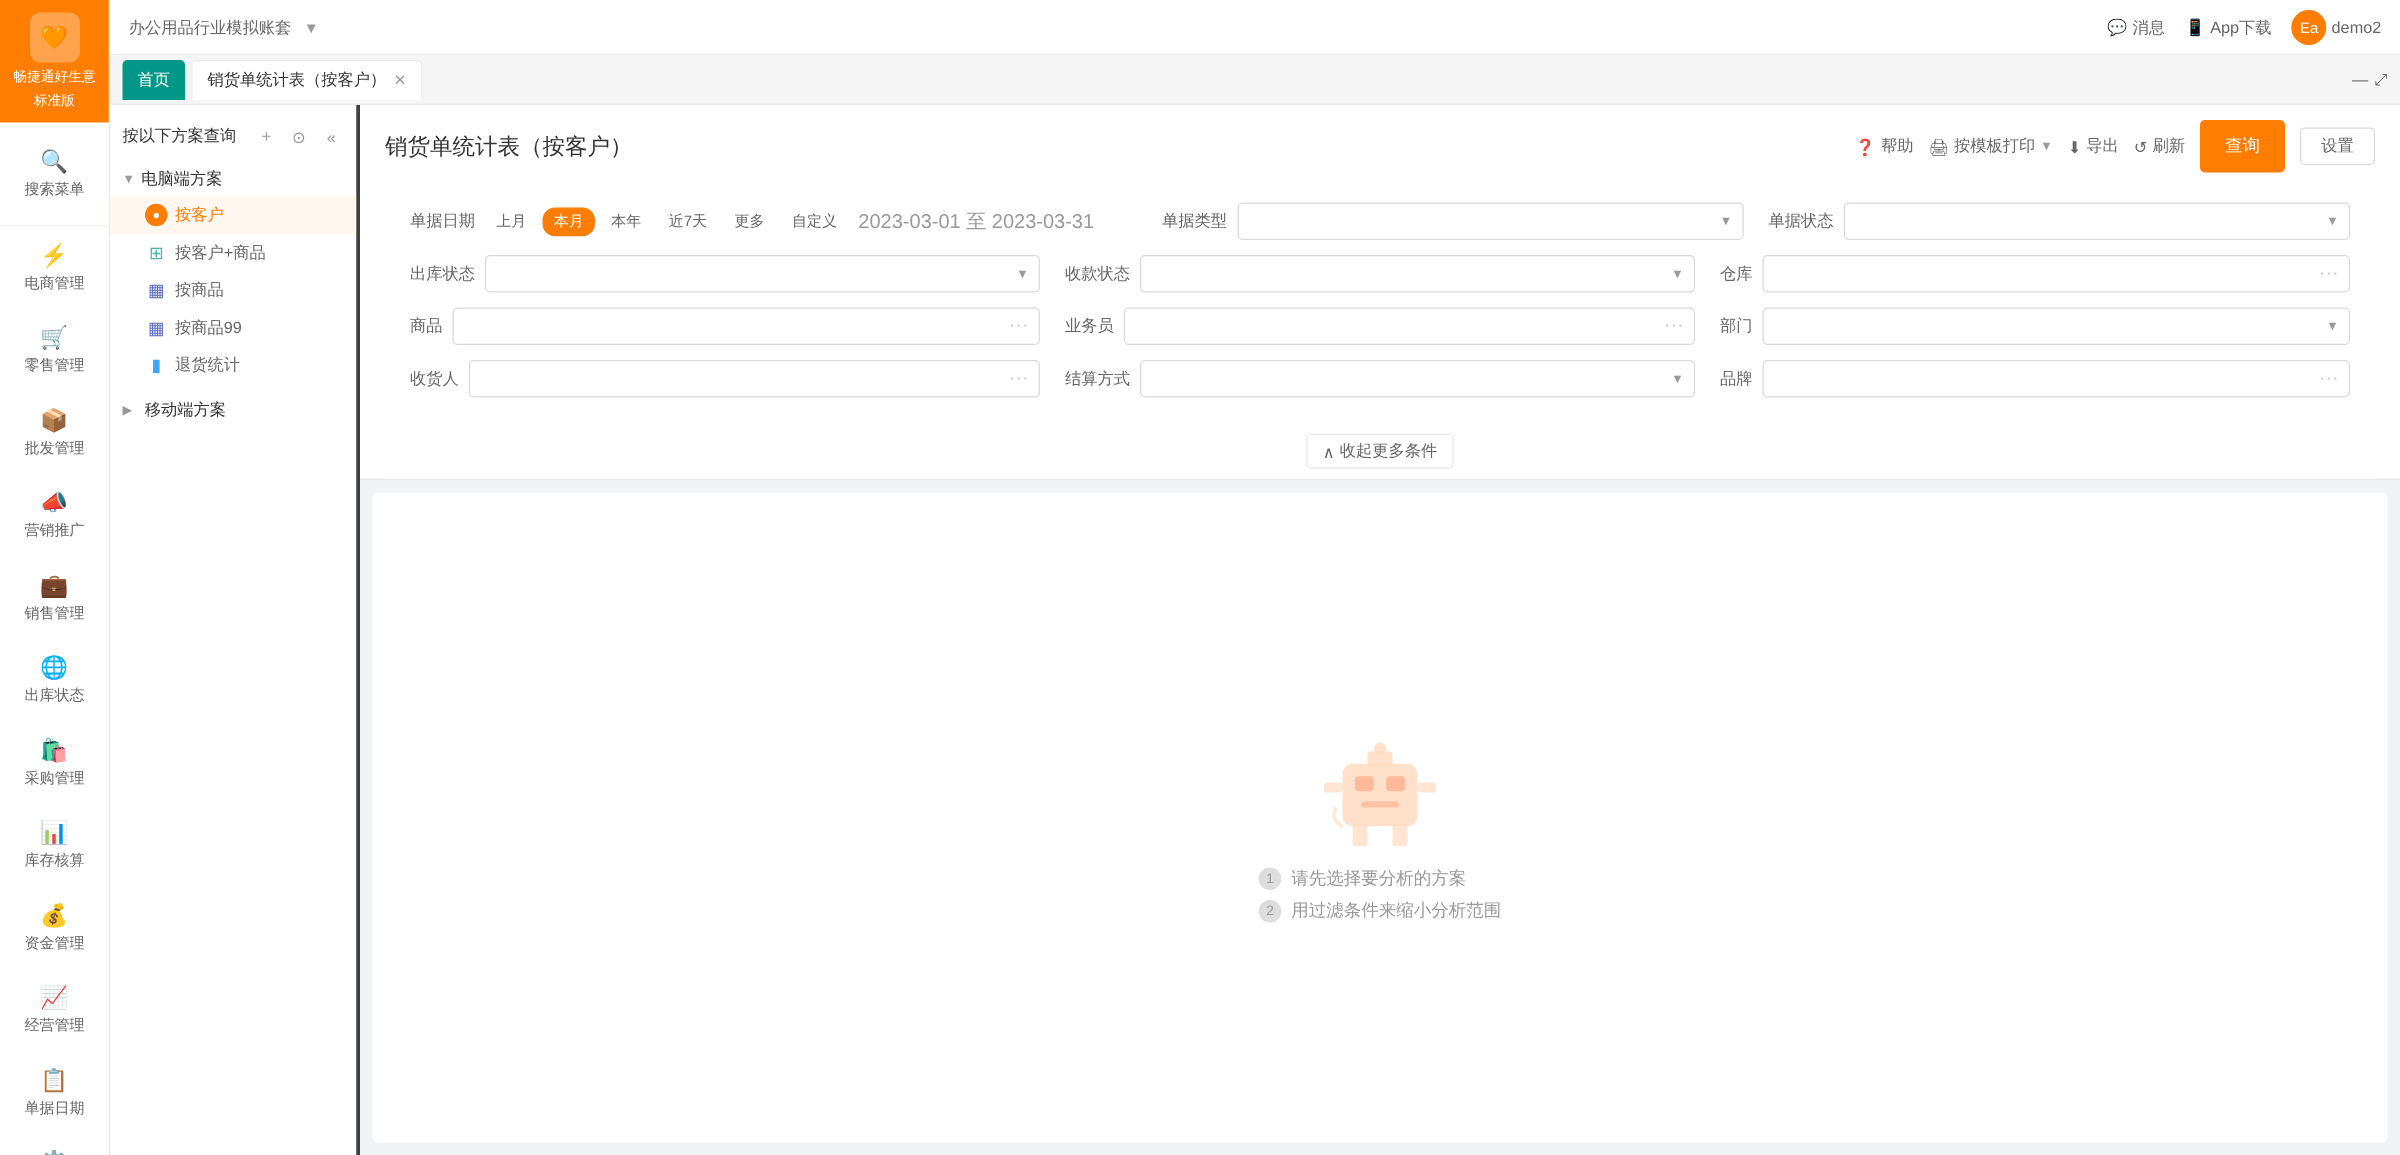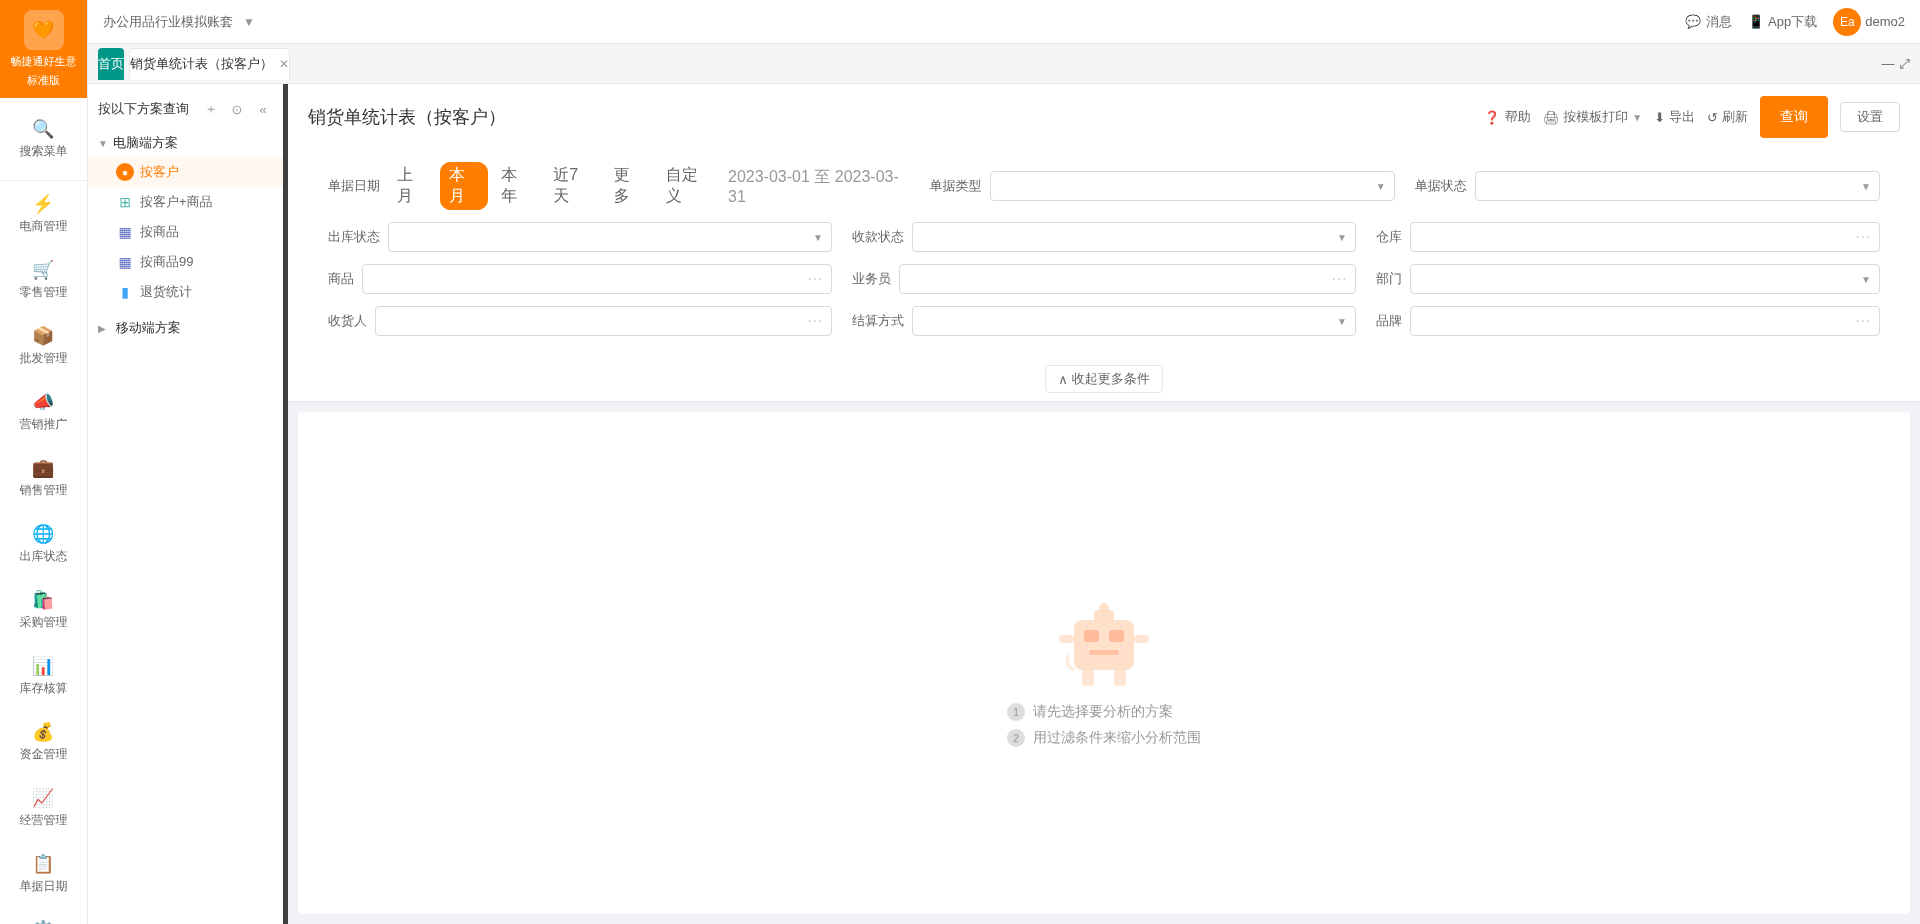--- a/index.html
+++ b/index.html
@@ -22,30 +22,30 @@
     .topbar { height: 44px; background: #fff; display: flex; align-items: center; padding: 0 15px; border-bottom: 1px solid #e8e8e8; justify-content: space-between; }
     .topbar-left { display: flex; align-items: center; gap: 10px; }
     .topbar-title { font-size: 13px; color: #666; }
     .topbar-arrow { color: #999; font-size: 12px; }
     .topbar-right { display: flex; align-items: center; gap: 16px; }
     .topbar-icon-btn { display: flex; align-items: center; gap: 4px; color: #666; cursor: pointer; font-size: 13px; }
     .user-avatar { width: 28px; height: 28px; border-radius: 50%; background: #ff7d00; color: #fff; display: flex; align-items: center; justify-content: center; font-size: 12px; }
 
     
     .tabbar { height: 40px; background: #f5f5f5; display: flex; align-items: center; padding: 0 10px; gap: 5px; border-bottom: 1px solid #e8e8e8; }
-    .tab { height: 32px; display: flex; align-items: center; padding: 0 0; cursor: pointer; font-size: 13px; border-radius: 4px 4px 0 0; color: #666; gap: 6px; }
+    .tab { height: 32px; display: flex; align-items: center; padding: 0 12px; cursor: pointer; font-size: 13px; border-radius: 4px 4px 0 0; color: #666; gap: 6px; }
     .tab.active { background: #fff; color: #333; border: 1px solid #e8e8e8; border-bottom: 1px solid #fff; margin-bottom: -1px; }
     .tab.home { background: #009688; color: #fff; }
     .tab-close { font-size: 12px; color: #999; cursor: pointer; }
 
     
     .page-content { flex: 1; display: flex; overflow: hidden; background: #f0f2f5; }
 
     
-    .scheme-panel { width: 200px; background: #fff; border-right: 5px solid #404040; overflow-y: auto; flex-shrink: 0; padding: 10px 0; }
+    .scheme-panel { width: 200px; background: #fff; border-right: 3px solid #404040; overflow-y: auto; flex-shrink: 0; padding: 10px 0; }
     .scheme-panel-header { display: flex; align-items: center; justify-content: space-between; padding: 5px 10px 8px; font-size: 13px; color: #333; }
     .scheme-panel-actions { display: flex; align-items: center; gap: 6px; }
     .scheme-action-btn { width: 20px; height: 20px; border-radius: 50%; display: flex; align-items: center; justify-content: center; cursor: pointer; font-size: 13px; color: #999; }
     .scheme-group { padding: 2px 0; }
     .scheme-group-header { display: flex; align-items: center; padding: 5px 10px; cursor: pointer; font-size: 13px; color: #333; }
     .scheme-group-arrow { font-size: 10px; margin-right: 5px; color: #999; }
     .scheme-item { display: flex; align-items: center; padding: 6px 10px 6px 28px; cursor: pointer; font-size: 13px; color: #666; gap: 6px; }
     .scheme-item.active { background: #fff7f0; color: #ff7d00; }
     .scheme-item-icon { width: 18px; height: 18px; border-radius: 50%; background: #ff7d00; display: flex; align-items: center; justify-content: center; color: #fff; font-size: 10px; flex-shrink: 0; }
     .scheme-item-icon.chart { background: none; color: #4db6ac; font-size: 14px; }
@@ -70,21 +70,21 @@
     .filter-area { background: #fff; padding: 12px 20px; }
     .filter-row { display: flex; align-items: center; margin-bottom: 12px; gap: 0; }
     .filter-field { display: flex; align-items: center; flex: 1; min-width: 0; }
     .filter-label { color: #666; font-size: 13px; white-space: nowrap; margin-right: 8px; flex-shrink: 0; }
     .filter-input { flex: 1; height: 30px; border: 1px solid #d9d9d9; border-radius: 4px; padding: 0 8px; font-size: 13px; color: #333; display: flex; align-items: center; justify-content: space-between; cursor: pointer; }
     .filter-divider { width: 20px; flex-shrink: 0; }
 
     
     .date-filter { display: flex; align-items: center; flex: 1; gap: 0; }
     .date-tabs { display: flex; align-items: center; gap: 4px; margin-right: 8px; }
-    .date-tab { padding: 2px 8px; border-radius: 3px; cursor: pointer; font-size: 16px; color: #666; border: 1px solid transparent; }
+    .date-tab { padding: 2px 8px; border-radius: 3px; cursor: pointer; font-size: 12px; color: #666; border: 1px solid transparent; }
     .date-tab.active { background: #ff7d00; color: #fff; border-color: #ff7d00; border-radius: 10px; }
     .date-range { font-size: 16px; color: #999; }
 
     
     .more-conditions { background: #fff; padding: 5px 20px 8px; display: flex; justify-content: center; }
     .collapse-btn { display: flex; align-items: center; gap: 4px; color: #666; cursor: pointer; font-size: 13px; border: 1px solid #e8e8e8; padding: 4px 12px; border-radius: 4px; }
 
     
     .empty-state { flex: 1; display: flex; flex-direction: column; align-items: center; justify-content: center; background: #fff; margin: 10px; border-radius: 4px; }
     .empty-tips { display: flex; flex-direction: column; gap: 8px; }

